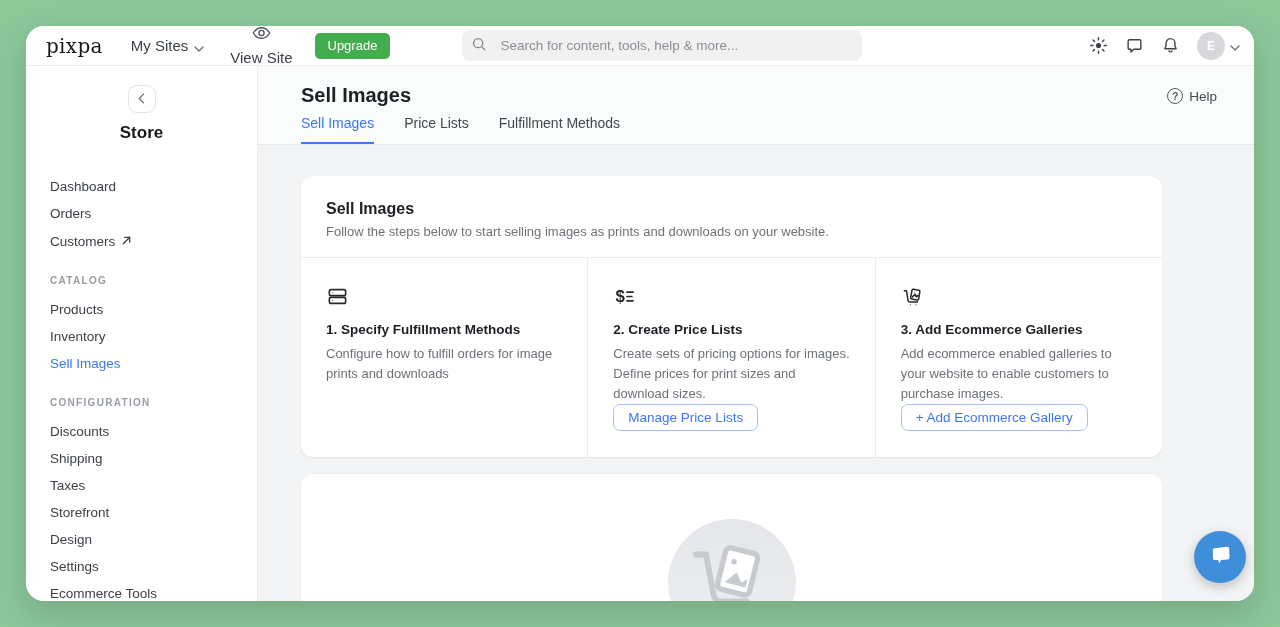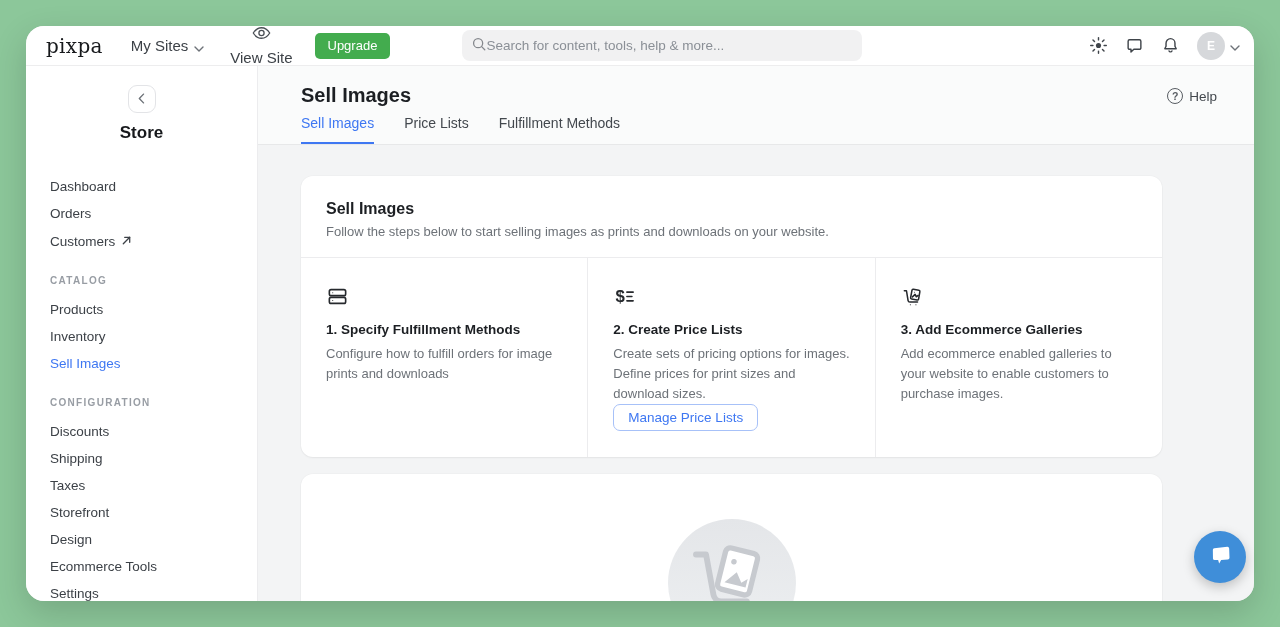--- a/index.html
+++ b/index.html
@@ -25,21 +25,21 @@
   .tb-item { display:flex; align-items:center; gap:6px; font-size:15px; color:#3c4147; cursor:pointer; }
   .tb-item .chev { color:#6d7278; margin-top:2px; }
   .view-site { margin-left:26px;flex-direction:column; }
   .view-site svg { color:#4a4f55; }
   .upgrade-btn {
     margin-left:22px; background:#43ac4e; color:#fff; border:none; border-radius:5px;
     font-size:13px; font-weight:500; padding:5.5px 13px; cursor:pointer; font-family:inherit;
   }
   .searchbar {
     margin-left:72px; width:400px; height:31px; background:#f1f1f2; border-radius:8px;
-    display:flex; align-items:center; padding:0 10px; gap:0; color:#85888d;
+    display:flex; align-items:center; padding:0 10px; gap:14px; color:#85888d;
   }
   .searchbar input {
     border:none; background:transparent; outline:none; flex:1; font-size:13.5px;
     color:#3c4147; font-family:inherit;
   }
   .searchbar input::placeholder { color:#8a8f96; }
   .tb-right { margin-left:auto; display:flex; align-items:center; gap:17px; }
   .tb-icon { color:#3f444a; display:flex; cursor:pointer; }
   .avatar-wrap { display:flex; align-items:center; gap:5px; cursor:pointer; }
   .avatar {
@@ -223,22 +223,22 @@
       <div class="nav-item">Products</div>
       <div class="nav-item">Inventory</div>
       <div class="nav-item active">Sell Images</div>
 
       <div class="nav-label">CONFIGURATION</div>
       <div class="nav-item">Discounts</div>
       <div class="nav-item">Shipping</div>
       <div class="nav-item">Taxes</div>
       <div class="nav-item">Storefront</div>
       <div class="nav-item">Design</div>
+      <div class="nav-item">Settings</div>
       <div class="nav-item">Ecommerce Tools</div>
-      <div class="nav-item">Settings</div>
     </div>
 
     <div class="main">
       <div class="main-header">
         <div class="page-title">Sell Images</div>
         <div class="help-link">
           <span class="help-q">?</span>
           <span>Help</span>
         </div>
         <div class="tabs">
@@ -294,20 +294,21 @@
                     <circle cx="15.6" cy="20.6" r="0.6" fill="currentColor" stroke="none"></circle>
                     <g transform="rotate(10 14.5 10.5)">
                       <rect x="10.6" y="4.8" width="8.4" height="10.4" rx="1.3"></rect>
                       <path d="M12.3 12.8l2.3-3 1.7 2.2 1.6-1.7"></path>
                       <circle cx="13.5" cy="7.6" r="0.5" fill="currentColor" stroke="none"></circle>
                     </g>
                   </svg>
               </span>
               <h3 class="step-title">3. Add Ecommerce Galleries</h3>
               <p class="step-desc">Add ecommerce enabled galleries to your website to enable customers to purchase images.</p>
+              <button class="btn-outline">+ Add Ecommerce Gallery</button>
             </div>
 
           </div>
         </div>
 
         <div class="card card2">
           <div class="empty-circle">
             <span>
               <svg viewBox="0 0 100 100" width="106" height="106" fill="none" stroke="#c7cacf" stroke-width="5.5" stroke-linecap="round" stroke-linejoin="round">
                   <path d="M16 25h9.5l7 38c.7 3.6 3.8 6.2 7.5 6.2H64"></path>

